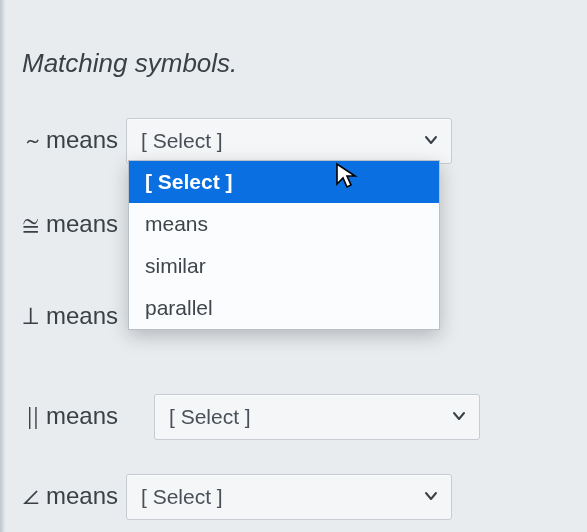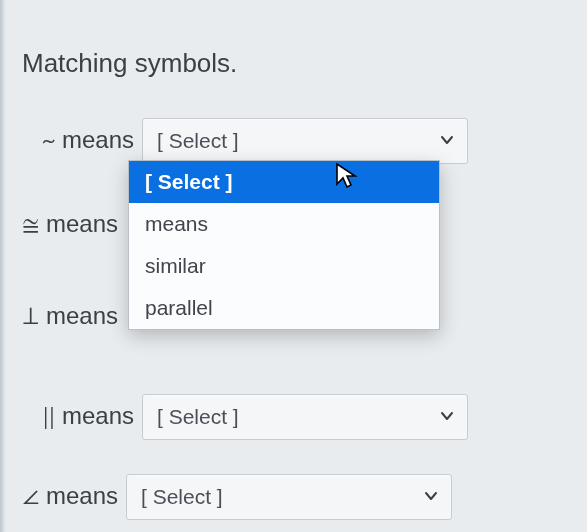--- a/index.html
+++ b/index.html
@@ -11,21 +11,21 @@
     position:relative;
     overflow:hidden;
   }
   .edge{
     position:absolute;left:0;top:0;width:6px;height:100%;
     background:linear-gradient(to right,#7d8a95,#cfd6db 70%,transparent);
     opacity:.4;
   }
   .title{
     position:absolute;left:22px;top:48px;
-    font-size:26px;color:#3a4046;
+    font-size:26px;color:#3a4046;font-style:italic;
   }
   .row{
     position:absolute;display:flex;align-items:center;
   }
   .sym{
     width:118px;text-align:right;
     font-size:24px;color:#3a4046;
     padding-right:8px;
   }
   .sym .glyph{font-family:"Cambria Math","STIX Two Math",serif;}
@@ -66,21 +66,21 @@
     pointer-events:none;
   }
 </style>
 </head>
 <body>
 
 <div class="edge"></div>
 
 <div class="title">Matching symbols.</div>
 
-<div class="row" style="left:0;top:118px;margin-left:16px;">
+<div class="row" style="left:0;top:118px;">
   <div class="sym">
     <span class="glyph">~</span>
     <span>means</span>
   </div>
   <div class="select">
     <span>[ Select ]</span>
     <span class="caret">
       <svg width="16" height="16" viewBox="0 0 16 16">
           <path d="M3 5l5 6 5-6" fill="none" stroke="#3a4046" stroke-width="2" stroke-linecap="round" stroke-linejoin="round"></path>
         </svg>
@@ -95,21 +95,21 @@
   </div>
 </div>
 
 <div class="row" style="left:0;top:302px;">
   <div class="sym">
     <span class="glyph">⊥</span>
     <span>means</span>
   </div>
 </div>
 
-<div class="row" style="left:16px;top:394px;">
+<div class="row" style="left:0;top:394px;gap:28px;">
   <div class="sym">
     <span class="glyph">||</span>
     <span>means</span>
   </div>
   <div class="select">
     <span>[ Select ]</span>
     <span class="caret">
       <svg width="16" height="16" viewBox="0 0 16 16">
           <path d="M3 5l5 6 5-6" fill="none" stroke="#3a4046" stroke-width="2" stroke-linecap="round" stroke-linejoin="round"></path>
         </svg>

